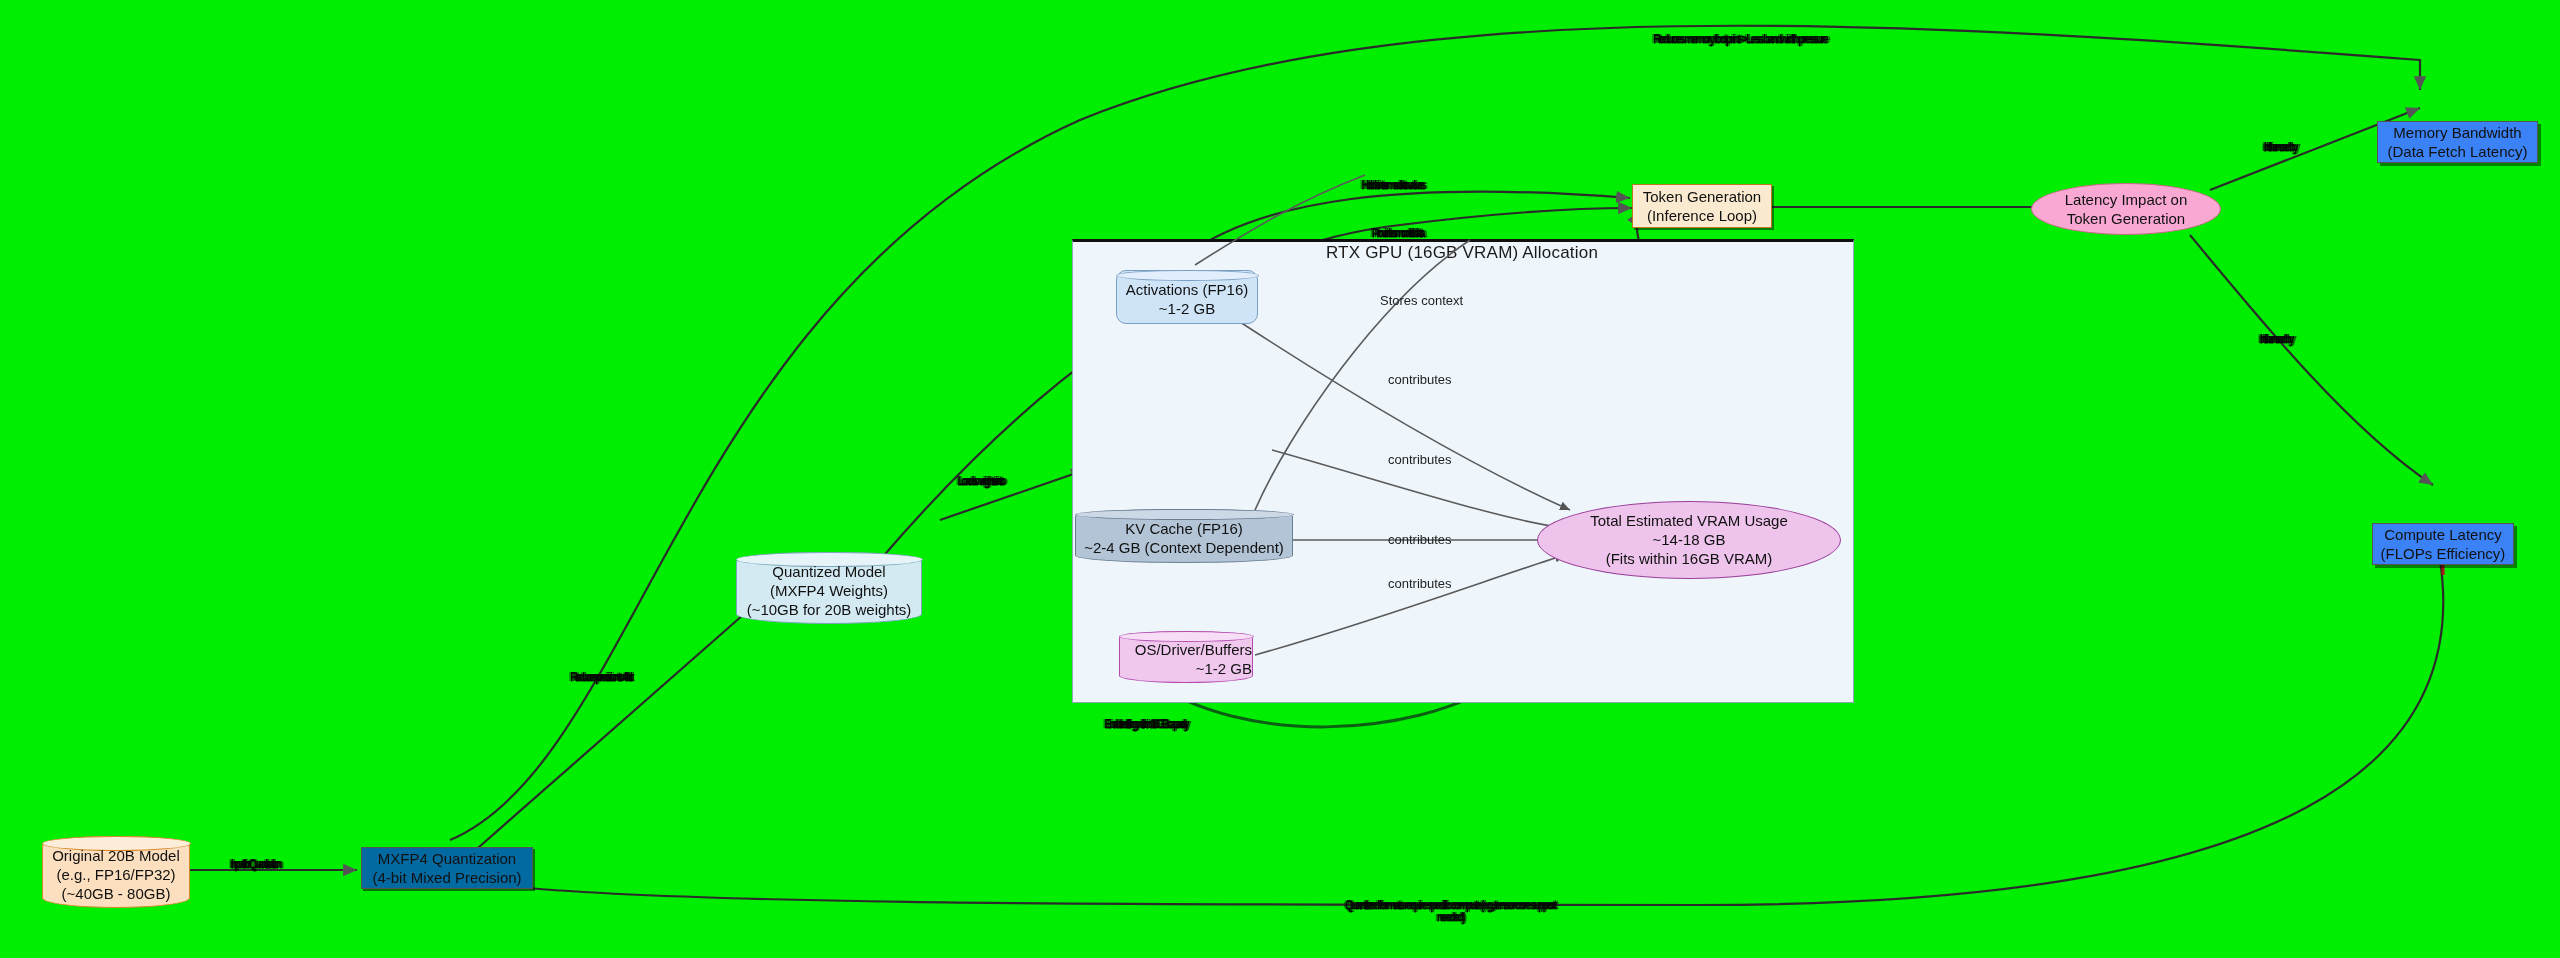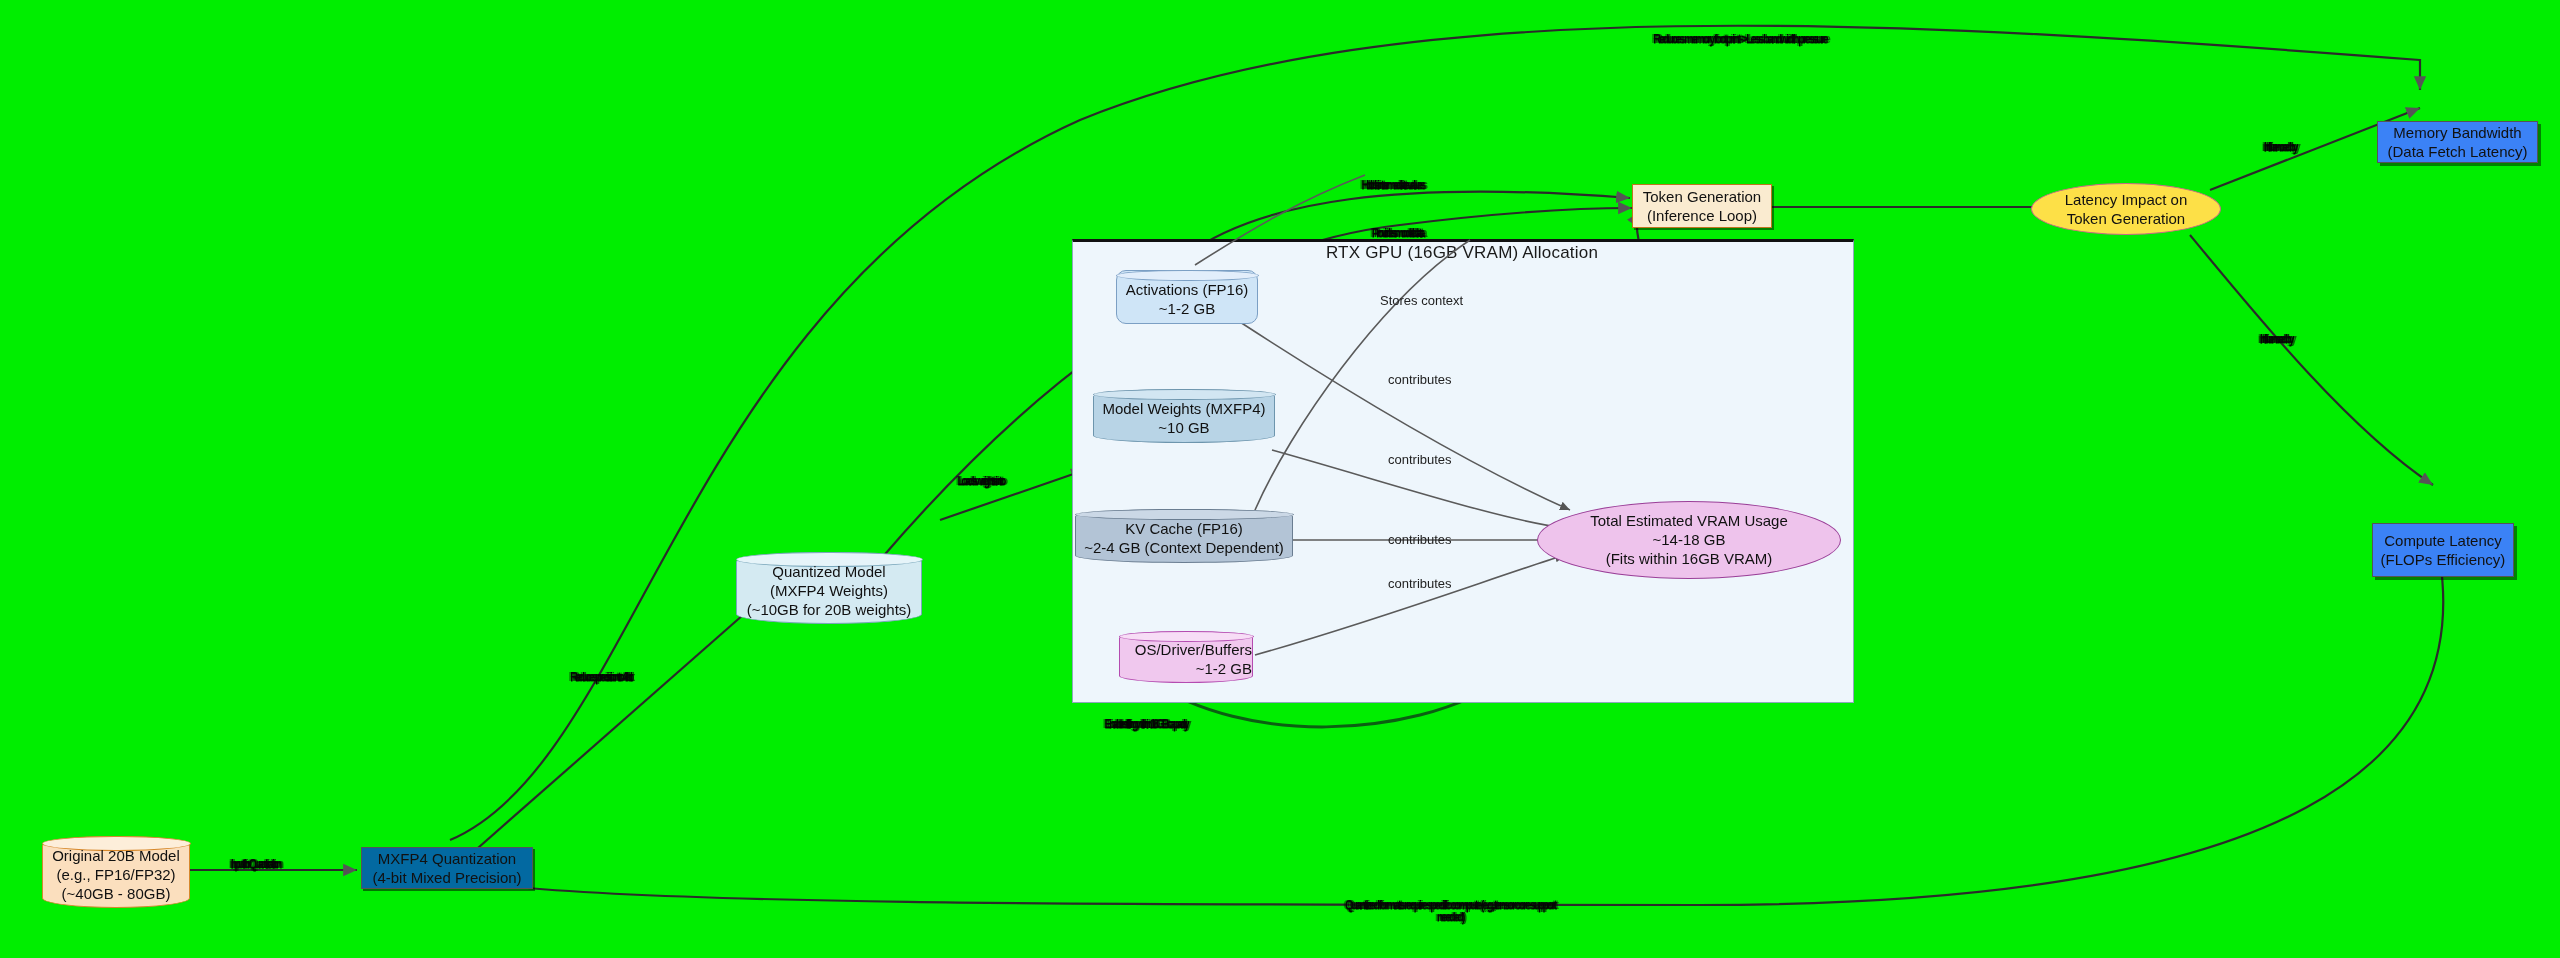--- a/index.html
+++ b/index.html
@@ -109,21 +109,21 @@
 
   
   .ellipse {
     border-radius: 50%;
     font-size: 15px;
     border: 1.5px solid #9a3f98;
     background: #eec3ec;
   }
   .ellipse-pink {
     border-color: #c86a86;
-    background: #fde047;
+    background: #f9a8d4;
   }
 
   
   .elabel {
     position: absolute;
     font-size: 12px;
     color: #111;
     white-space: nowrap;
     background: transparent;
   }
@@ -243,27 +243,20 @@
   </div>
 
   <div class="node cyl cyl-lightblue" style="left:1116px; top:270px; width:142px; height:54px;border-radius:10px;">
     <div class="cap"></div>
     <div class="lines" style="padding-top:4px;">
       <div>Activations (FP16)</div>
       <div>~1-2 GB</div>
     </div>
   </div>
 
-  <div class="node cyl cyl-steel" style="left:1093px; top:389px; width:182px; height:54px;">
-    <div class="cap"></div>
-    <div class="lines" style="padding-top:4px;">
-      <div>Model Weights (MXFP4)</div>
-      <div>~10 GB</div>
-    </div>
-  </div>
 
   <div class="node cyl cyl-slate" style="left:1075px; top:509px; width:218px; height:54px;">
     <div class="cap"></div>
     <div class="lines" style="padding-top:4px;">
       <div>KV Cache (FP16)</div>
       <div>~2-4 GB (Context Dependent)</div>
     </div>
   </div>
 
   <div class="node cyl cyl-pink" style="left:1119px; top:631px; width:134px; height:52px;">
@@ -296,21 +289,21 @@
     </div>
   </div>
 
   <div class="node rect-plain" style="left:2377px; top:93px; width:161px; height:42px;">
     <div class="lines">
       <div>Memory Bandwidth</div>
       <div>(Data Fetch Latency)</div>
     </div>
   </div>
 
-  <div class="node rect-plain" style="left:2372px; top:495px; width:142px; height:54px;text-decoration:underline;">
+  <div class="node rect-plain" style="left:2372px; top:495px; width:142px; height:42px;text-decoration:underline;">
     <div class="lines">
       <div>Compute Latency</div>
       <div>(FLOPs Efficiency)</div>
     </div>
   </div>
 
   <div class="elabel garbled" style="left:228px; top:857px;">Input for Quantization</div>
 
   <div class="elabel garbled" style="left:567px; top:670px;">Reduces precision to 4-bit</div>
 

